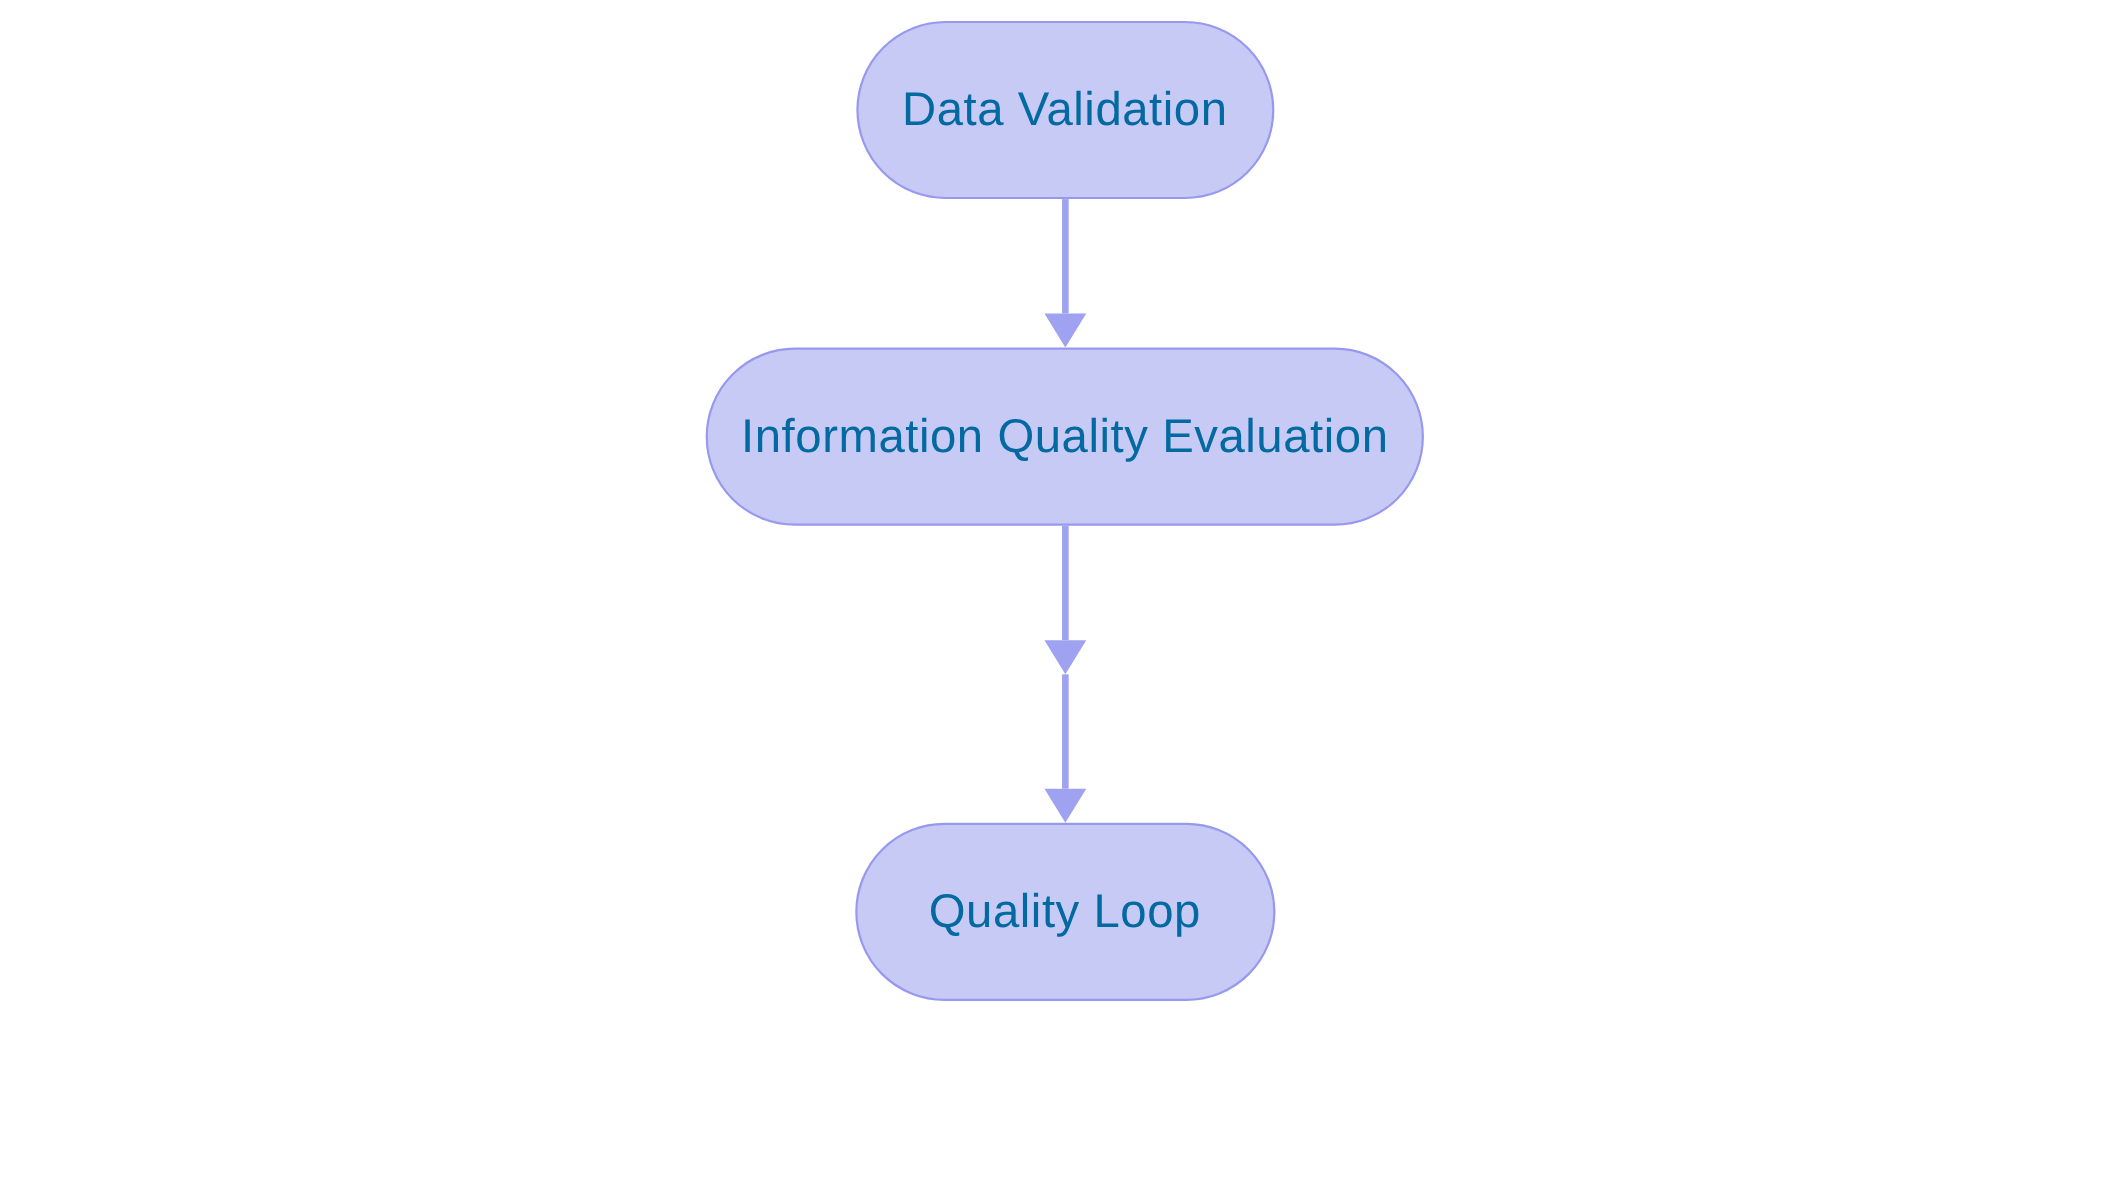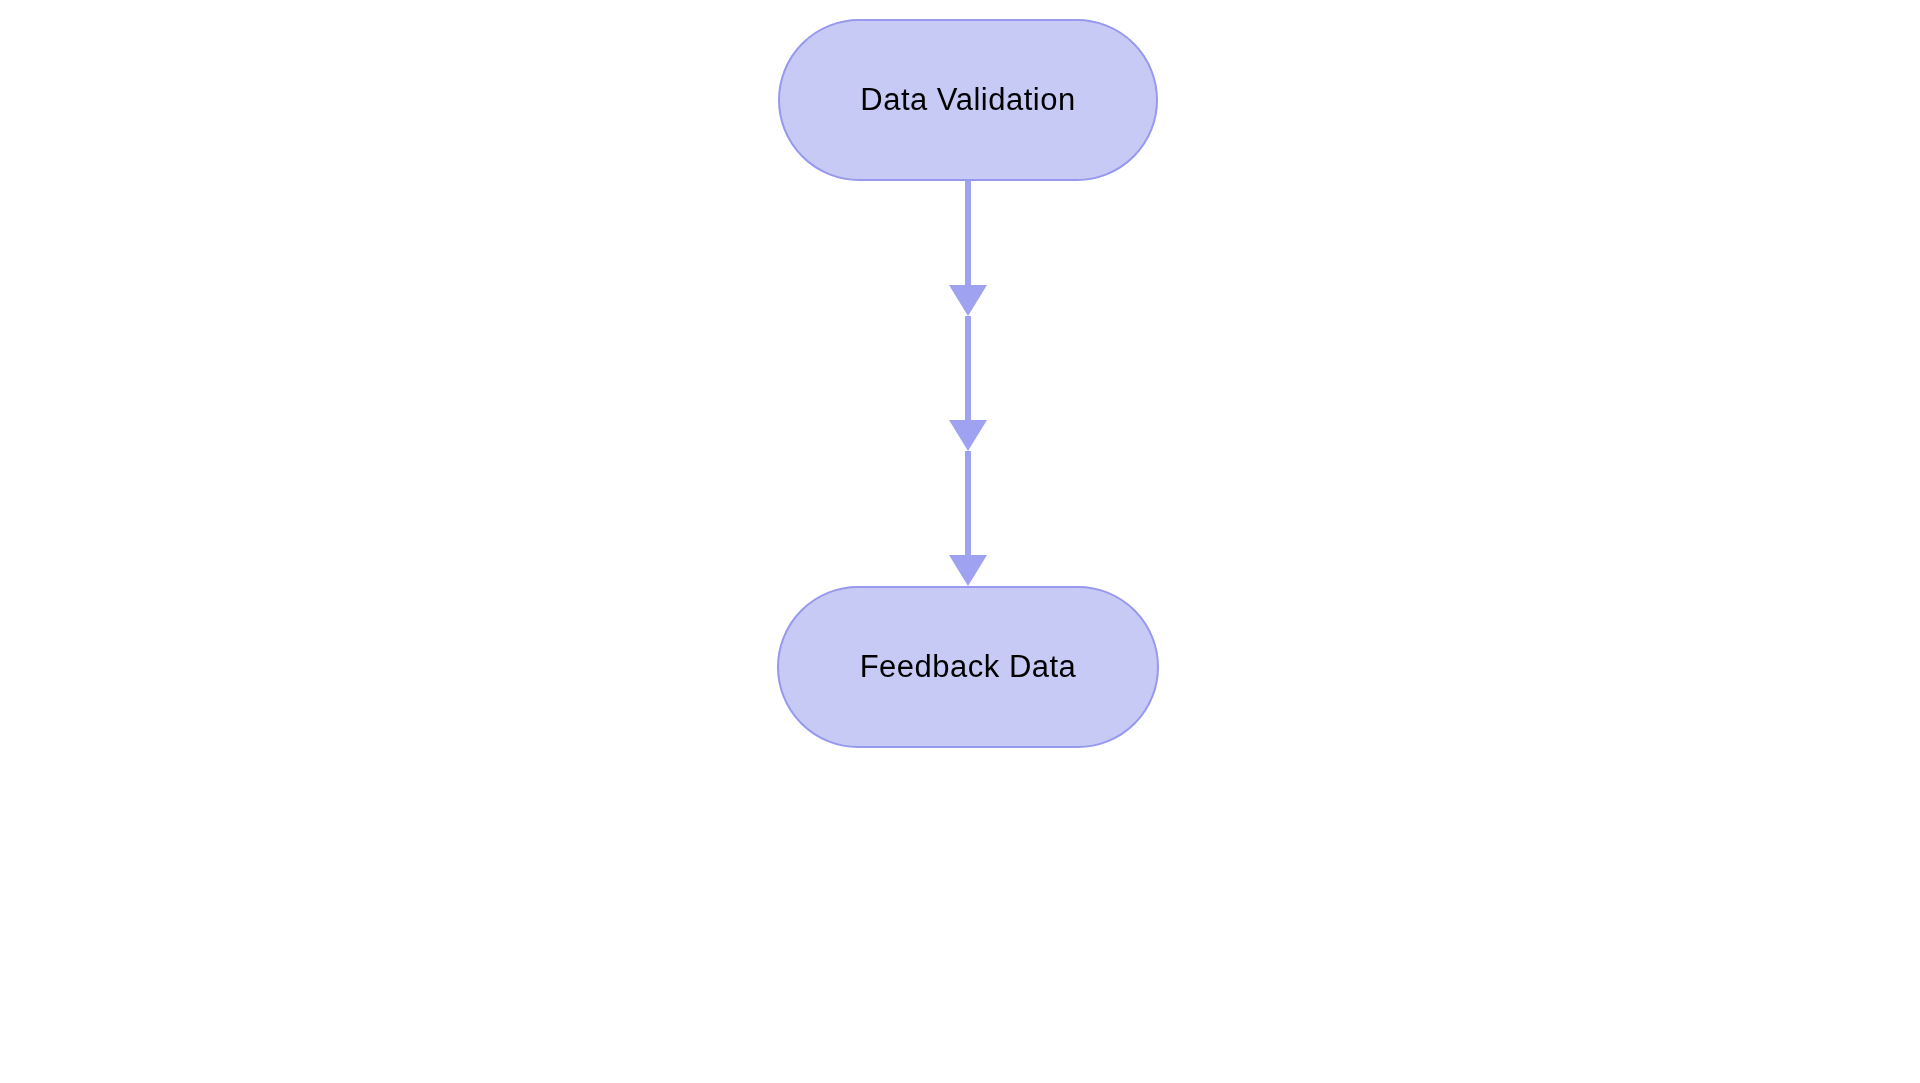--- a/index.html
+++ b/index.html
@@ -23,22 +23,22 @@
     height: 162px;
     border-radius: 81px;
     background: #c8caf6;
     border: 2px solid #9699ee;
     display: flex;
     align-items: center;
     justify-content: center;
     flex: 0 0 auto;
   }
   .node-label {
-    font-size: 31px;
-    color: #000000;
+    font-size: 43px;
+    color: #0369a1;
     letter-spacing: 0.5px;
     white-space: nowrap;
   }
   .node-1 { width: 380px; }
   .node-2 { width: 653px; }
   .node-3 { width: 559px; }
   .node-4 { width: 382px; }
   .arrow {
     height: 135px;
     display: flex;
@@ -67,29 +67,32 @@
 
   <div class="node node-1">
     <span class="node-label">Data Validation</span>
   </div>
 
   <div class="arrow">
     <div class="arrow-shaft"></div>
     <div class="arrow-head"></div>
   </div>
 
+  <div class="node node-2">
+    <span class="node-label">Information Quality Evaluation</span>
+  </div>
 
   <div class="arrow">
     <div class="arrow-shaft"></div>
     <div class="arrow-head"></div>
   </div>
 
 
   <div class="arrow">
     <div class="arrow-shaft"></div>
     <div class="arrow-head"></div>
   </div>
 
   <div class="node node-4">
-    <span class="node-label">Feedback Data</span>
+    <span class="node-label">Quality Loop</span>
   </div>
 
 </div>
 
 </body></html>

